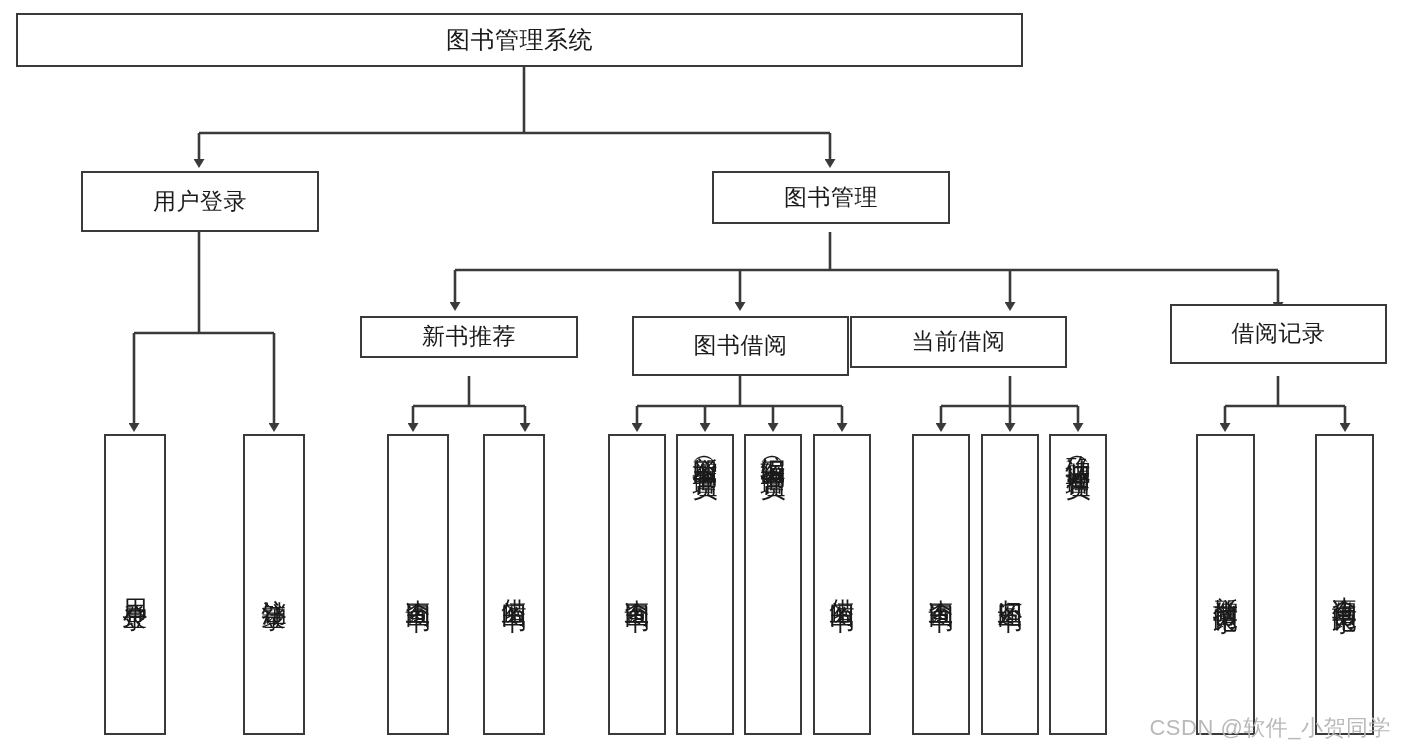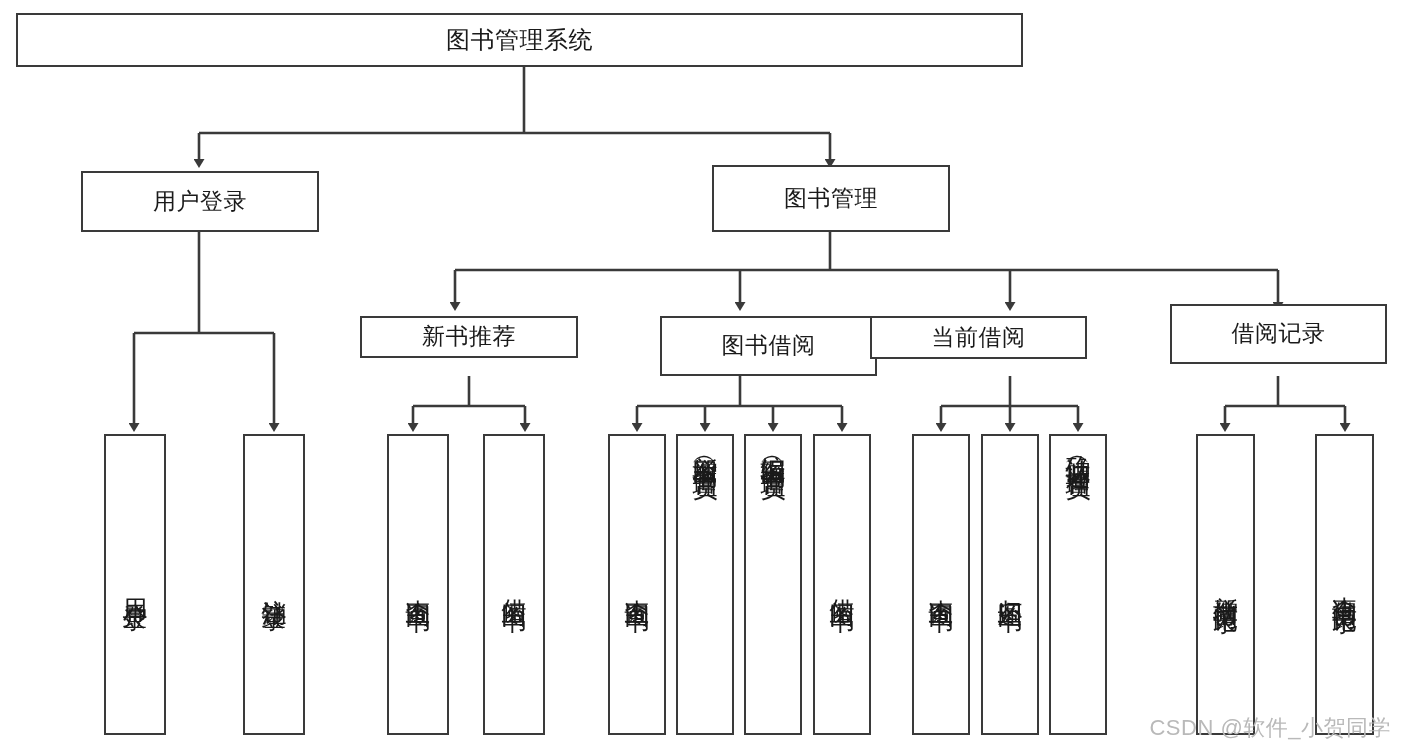--- a/index.html
+++ b/index.html
@@ -137,31 +137,31 @@
     </g>
   </svg>
 
   <div class="node horiz root" style="left:16px; top:13px; width:1007px; height:54px;">
     <span class="node-label">图书管理系统</span>
   </div>
 
   <div class="node horiz" style="left:81px; top:171px; width:238px; height:61px;">
     <span class="node-label">用户登录</span>
   </div>
-  <div class="node horiz" style="left:712px; top:165px; width:238px; height:67px;">
+  <div class="node horiz" style="left:712px; top:171px; width:238px; height:53px;">
     <span class="node-label">图书管理</span>
   </div>
 
   <div class="node horiz" style="left:360px; top:316px; width:218px; height:42px;">
     <span class="node-label">新书推荐</span>
   </div>
-  <div class="node horiz" style="left:632px; top:316px; width:217px; height:60px;margin-left:28px;">
+  <div class="node horiz" style="left:632px; top:316px; width:217px; height:60px;">
     <span class="node-label">图书借阅</span>
   </div>
-  <div class="node horiz" style="left:870px; top:316px; width:217px; height:43px;justify-content:center;">
+  <div class="node horiz" style="left:850px; top:316px; width:217px; height:52px;justify-content:center;">
     <span class="node-label">当前借阅</span>
   </div>
   <div class="node horiz" style="left:1170px; top:304px; width:217px; height:60px;">
     <span class="node-label">借阅记录</span>
   </div>
 
   <div class="node vert align-center" style="left:104px; top:434px; width:62px; height:301px;">
     <span class="node-label">用户登录</span>
   </div>
   <div class="node vert align-center" style="left:243px; top:434px; width:62px; height:301px;">

